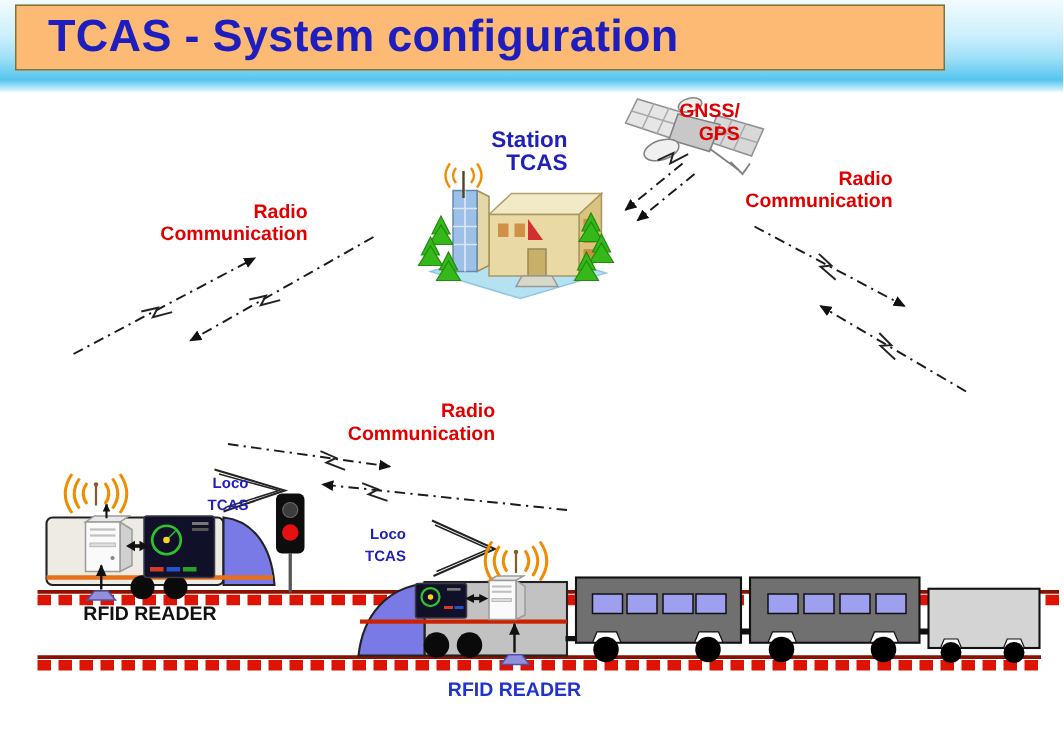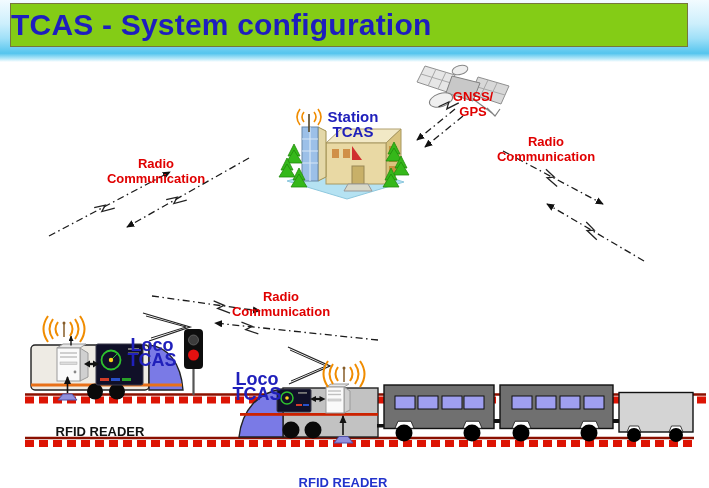--- a/index.html
+++ b/index.html
@@ -1,27 +1,27 @@
 <!DOCTYPE html>
 <html><head>
 <meta charset="utf-8">
 <style>
   html,body{margin:0;padding:0;background:#fff;}
   .slide{position:relative;width:709px;height:488px;background:#ffffff;overflow:hidden;
          font-family:"Liberation Sans","DejaVu Sans",sans-serif;}
   .topband{position:absolute;left:0;top:0;width:709px;height:62px;
     background:linear-gradient(180deg,#f2fbff 0%,#cdeffc 38%,#9fe0f8 62%,#55c5ee 86%,#b9e9f9 95%,#ffffff 100%);}
-  .titlebar{position:absolute;left:10px;top:3px;width:678px;height:44px;background:#84cc16;
-    border:1.5px solid #76763e;box-sizing:border-box;display:flex;align-items:center;}
+  .titlebar{position:absolute;left:10px;top:3px;width:620px;height:44px;background:#fdba74;
+    border:1.5px solid #76763e;box-sizing:border-box;display:flex;align-items:center;padding-left:21px;}
   .titlebar span{font-size:30px;font-weight:bold;color:#1E1EBE;letter-spacing:.2px;}
   .diagram-svg{position:absolute;left:0;top:0;z-index:1;}
-  .lbl{position:absolute;z-index:2;text-align:center;font-weight:bold;line-height:15px;
-       white-space:nowrap;transform:translateX(-50%);margin-top:23px;}
+  .lbl{position:absolute;z-index:2;text-align:right;font-weight:bold;line-height:15px;
+       white-space:nowrap;transform:translateX(-50%);}
   .red{color:#E00000;font-size:13px;}
-  .blue{color:#2020BB;font-size:18px;}
+  .blue{color:#2020BB;font-size:10px;}
   .sm{font-size:15px;}
   .rfid1{color:#111111;font-size:13px;}
   .rfid2{color:#2233CC;font-size:13px;}
 </style>
 </head>
 <body>
 
 <div class="slide">
 
   <div class="topband"></div>

